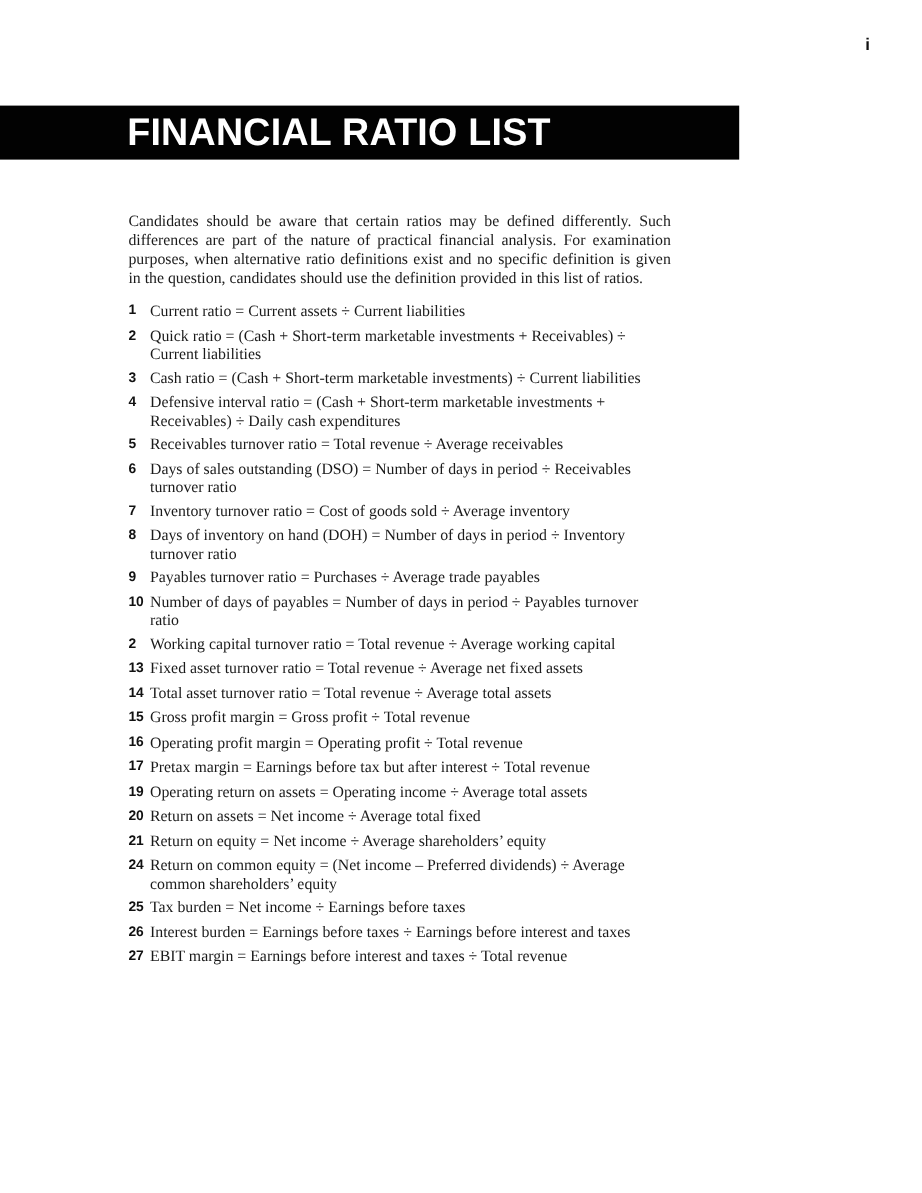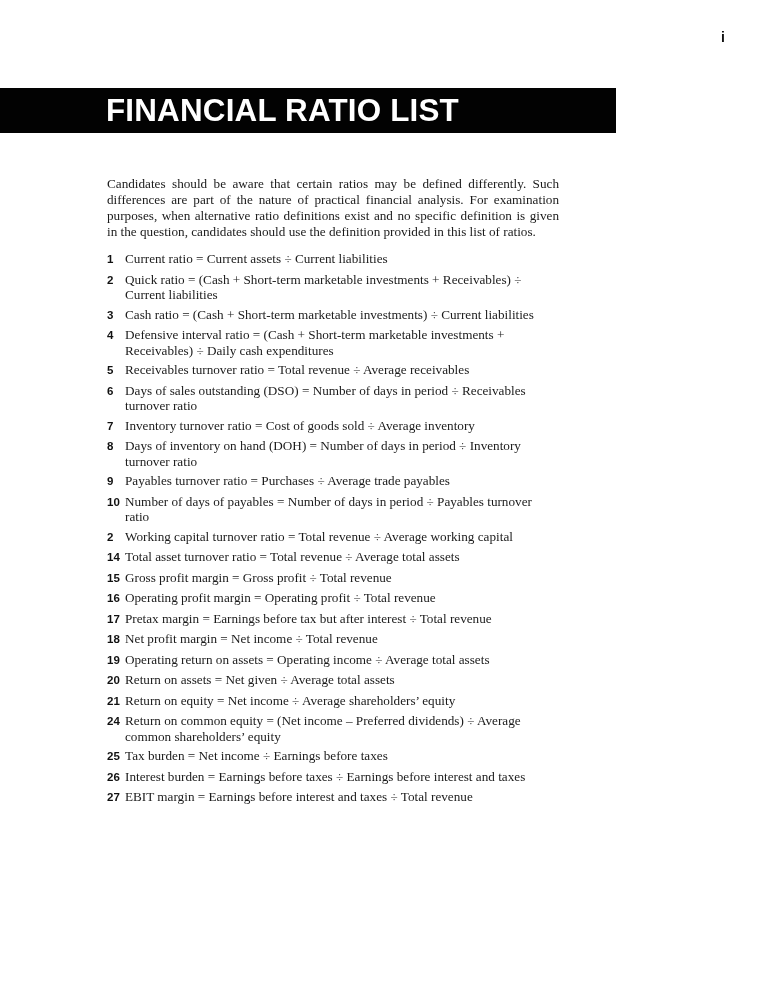--- a/index.html
+++ b/index.html
@@ -138,46 +138,46 @@
         </div>
         <div class="ratio-item">
           <span class="num">10</span>
           <span class="txt">Number of days of payables = Number of days in period ÷ Payables turnover ratio</span>
         </div>
         <div class="ratio-item">
           <span class="num">2</span>
           <span class="txt">Working capital turnover ratio = Total revenue ÷ Average working capital</span>
         </div>
         <div class="ratio-item">
+          <span class="num">13</span>
+          <span class="txt">Fixed asset turnover ratio = Total revenue ÷ Average net fixed assets</span>
+        </div>
+        <div class="ratio-item">
           <span class="num">14</span>
           <span class="txt">Total asset turnover ratio = Total revenue ÷ Average total assets</span>
         </div>
         <div class="ratio-item">
           <span class="num">15</span>
           <span class="txt">Gross profit margin = Gross profit ÷ Total revenue</span>
         </div>
         <div class="ratio-item">
           <span class="num">16</span>
           <span class="txt">Operating profit margin = Operating profit ÷ Total revenue</span>
         </div>
         <div class="ratio-item">
           <span class="num">17</span>
           <span class="txt">Pretax margin = Earnings before tax but after interest ÷ Total revenue</span>
         </div>
         <div class="ratio-item">
-          <span class="num">18</span>
-          <span class="txt">Net profit margin = Net income ÷ Total revenue</span>
-        </div>
-        <div class="ratio-item">
           <span class="num">19</span>
           <span class="txt">Operating return on assets = Operating income ÷ Average total assets</span>
         </div>
         <div class="ratio-item">
           <span class="num">20</span>
-          <span class="txt">Return on assets = Net given ÷ Average total assets</span>
+          <span class="txt">Return on assets = Net income ÷ Average total fixed</span>
         </div>
         <div class="ratio-item">
           <span class="num">21</span>
           <span class="txt">Return on equity = Net income ÷ Average shareholders’ equity</span>
         </div>
         <div class="ratio-item">
           <span class="num">24</span>
           <span class="txt">Return on common equity = (Net income – Preferred dividends) ÷ Average common shareholders’ equity</span>
         </div>
         <div class="ratio-item">

